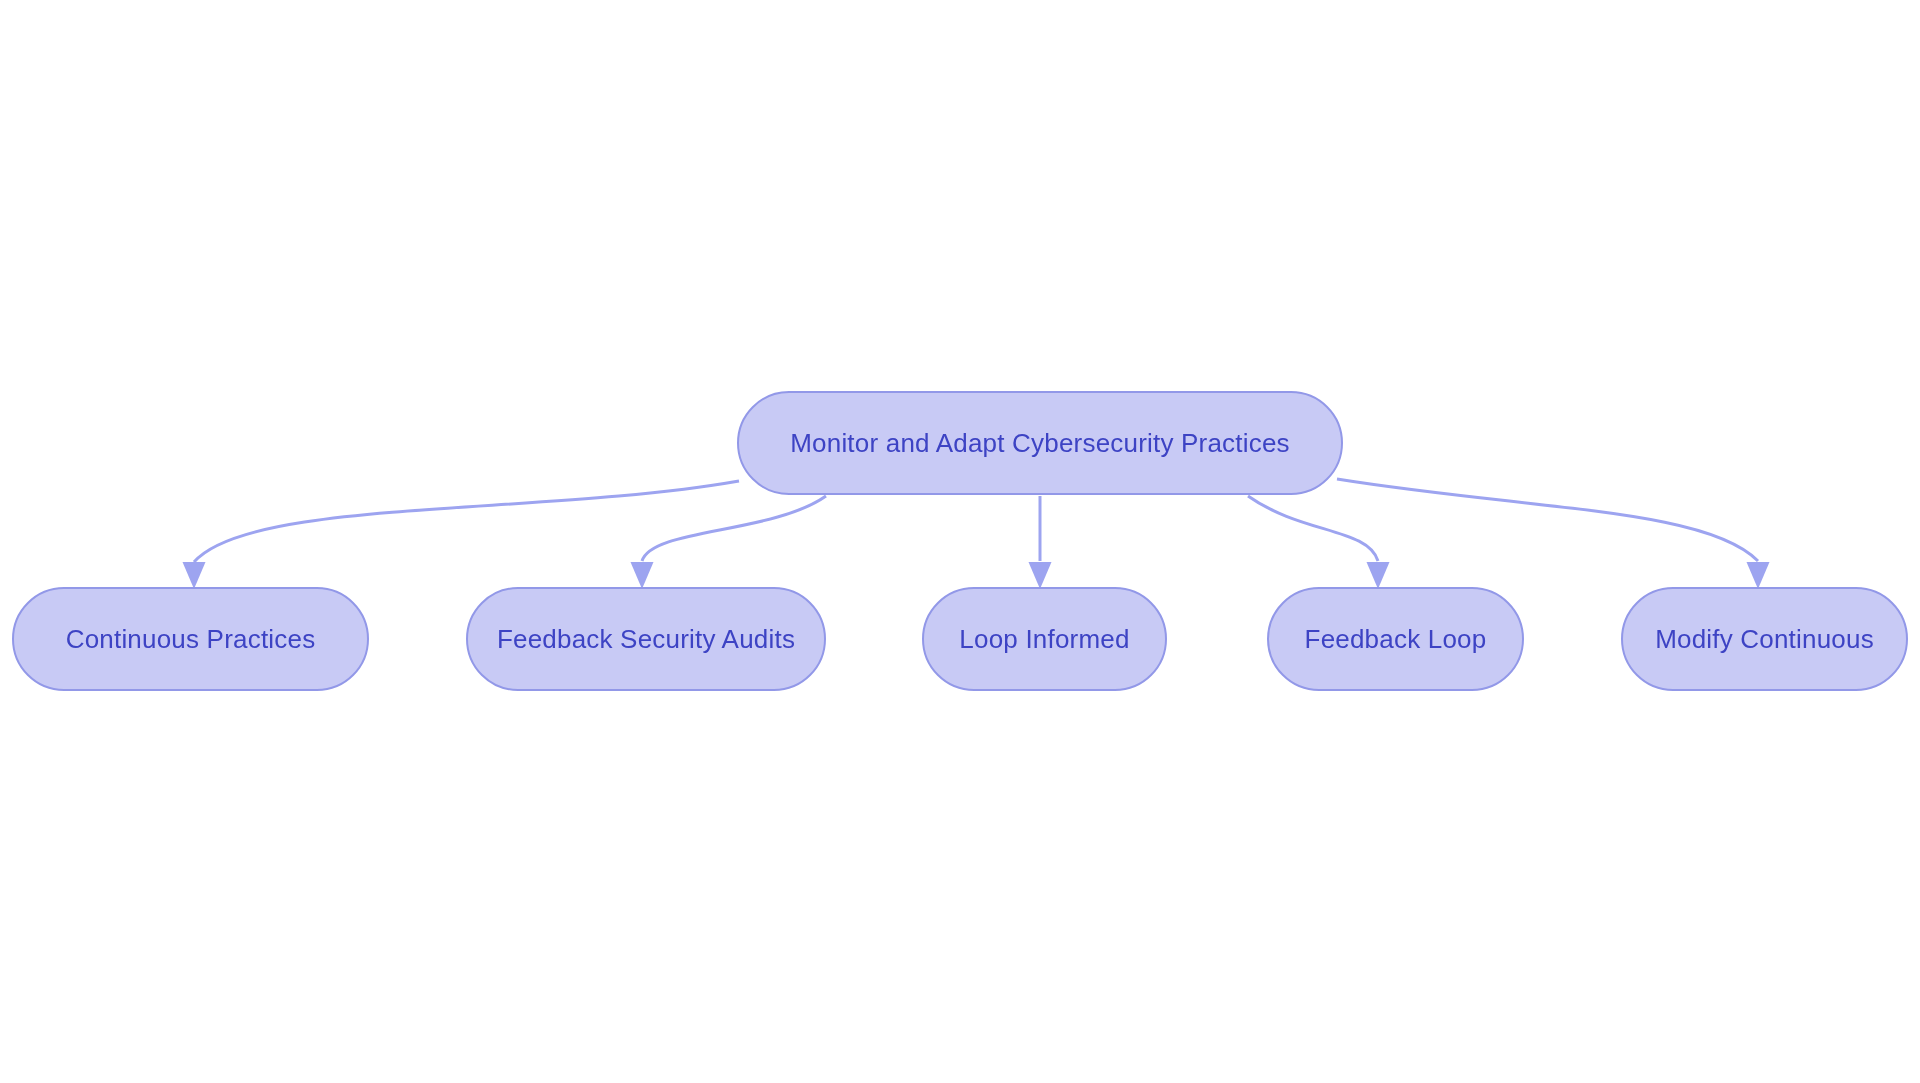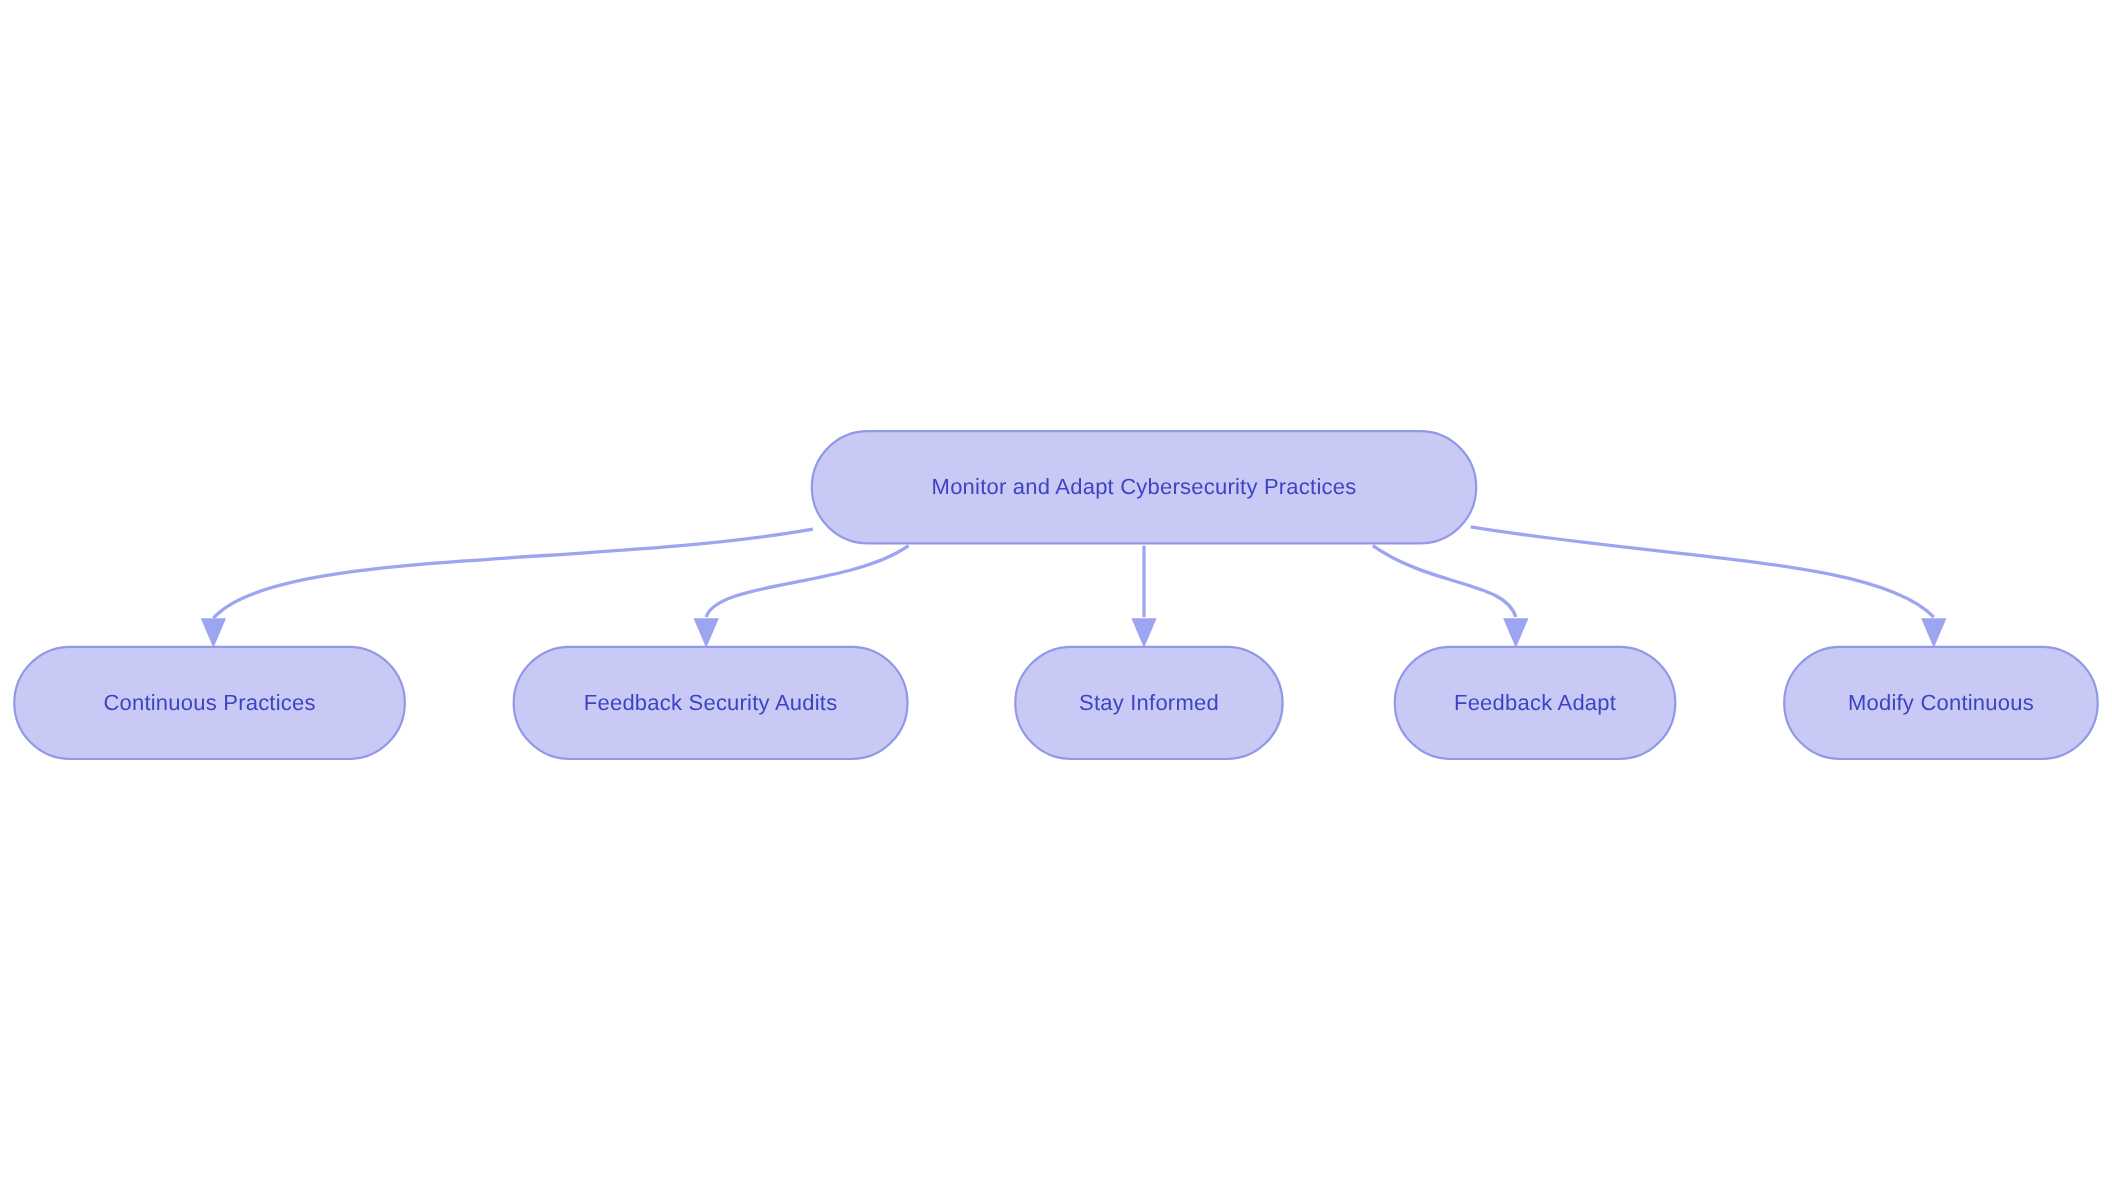--- a/index.html
+++ b/index.html
@@ -41,21 +41,21 @@
     fill: var(--edge);
     stroke: none;
   }
   .flow-node {
     position: absolute;
     height: 104px;
     border: 2px solid var(--node-border);
     border-radius: 52px;
     background: var(--node-fill);
     color: var(--node-text);
-    font-size: 20px;
+    font-size: 26px;
     line-height: 100px;
     text-align: center;
     white-space: nowrap;
     letter-spacing: 0.2px;
   }
   #node-root { left: 737px; top: 391px; width: 606px; }
   #node-c0   { left:  12px; top: 587px; width: 357px; }
   #node-c1   { left: 466px; top: 587px; width: 360px; }
   #node-c2   { left: 922px; top: 587px; width: 245px; }
   #node-c3   { left: 1267px; top: 587px; width: 257px; }
@@ -83,19 +83,19 @@
     <path d="M 1337 479 C 1530 510, 1706 508, 1758 561"></path>
     <polygon points="1746.5,562 1769.5,562 1758,589"></polygon>
   </svg>
 
   <div class="flow-node" id="node-root">Monitor and Adapt Cybersecurity Practices</div>
 
   <div class="flow-node" id="node-c0">Continuous Practices</div>
 
   <div class="flow-node" id="node-c1">Feedback Security Audits</div>
 
-  <div class="flow-node" id="node-c2">Stay Informed</div>
+  <div class="flow-node" id="node-c2">Loop Informed</div>
 
-  <div class="flow-node" id="node-c3">Feedback Adapt</div>
+  <div class="flow-node" id="node-c3">Feedback Loop</div>
 
   <div class="flow-node" id="node-c4">Modify Continuous</div>
 
 </div>
 
 </body></html>

